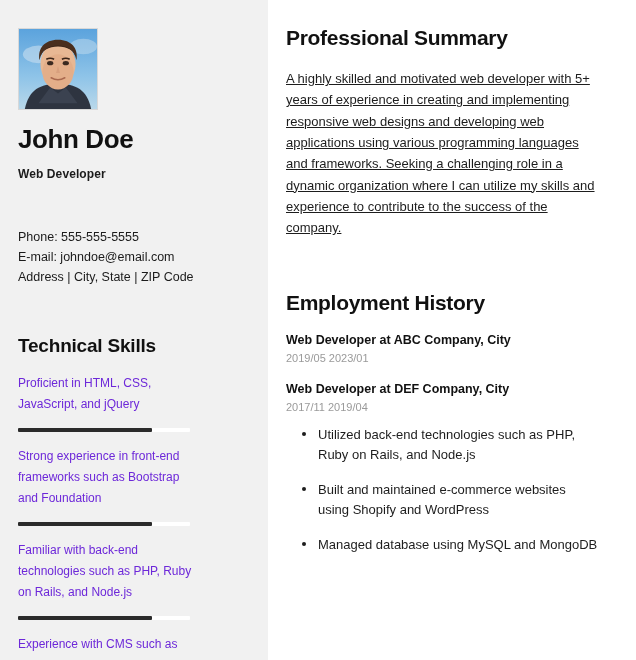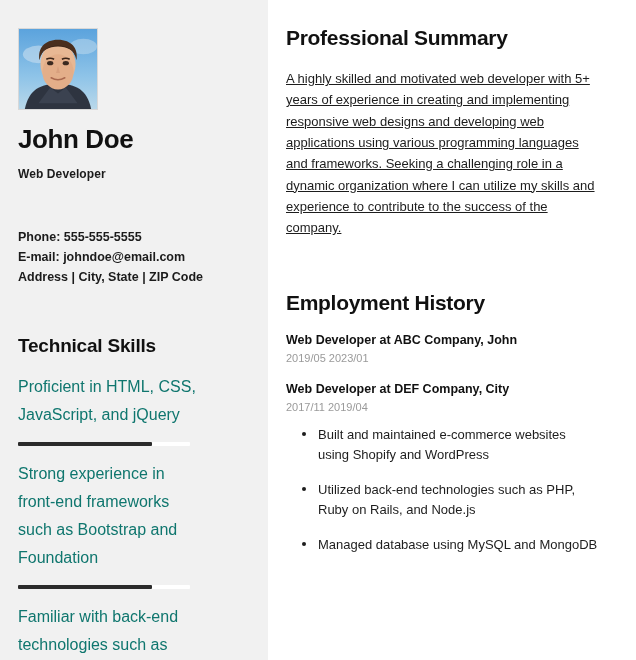--- a/index.html
+++ b/index.html
@@ -45,35 +45,35 @@
     margin-top:13px;
     letter-spacing:0.1px;
   }
 
   .contact-block {
     margin-top:46px;
     font-size:12.5px;
     color:#1b1b1b;
     line-height:1.62;
   }
-  .contact-line { white-space:pre-wrap;font-weight:bold; }
+  .contact-line { white-space:pre-wrap; }
 
   .section-title-side {
     font-size:19px;
     font-weight:bold;
     color:#111111;
     letter-spacing:-0.2px;
     margin-top:48px;
     margin-bottom:16px;
   }
 
   .skill-item { margin-bottom:2px; }
   .skill-text {
-    font-size:16px;
-    color:#0f766e;
+    font-size:12px;
+    color:#6d28d9;
     line-height:1.75;
     max-width:182px;
   }
   .skill-bar {
     position:relative;
     height:4px;
     width:172px;
     margin-top:13px;
     margin-bottom:14px;
     background:#ffffff;
@@ -196,48 +196,48 @@
     </div>
 
     <div class="skill-item">
       <div class="skill-text">Strong experience in front-end frameworks such as Bootstrap and Foundation</div>
       <div class="skill-bar">
         <div class="fill" style="width: 78%;"></div>
       </div>
     </div>
 
     <div class="skill-item">
-      <div class="skill-text">Familiar with back-end technologies such as PHP, John on Rails, and Node.js</div>
+      <div class="skill-text">Familiar with back-end technologies such as PHP, Ruby on Rails, and Node.js</div>
       <div class="skill-bar">
         <div class="fill" style="width: 78%;"></div>
       </div>
     </div>
 
     <div class="skill-item">
       <div class="skill-text">Experience with CMS such as</div>
     </div>
 
   </aside>
 
   <main class="main">
 
     <h2 class="section-title-main">Professional Summary</h2>
     <p class="summary-text">A highly skilled and motivated web developer with 5+ years of experience in creating and implementing responsive web designs and developing web applications using various programming languages and frameworks. Seeking a challenging role in a dynamic organization where I can utilize my skills and experience to contribute to the success of the company.</p>
 
     <h2 class="section-title-main employment-head">Employment History</h2>
 
     <div class="job">
-      <div class="job-title">Web Developer at ABC Company, John</div>
+      <div class="job-title">Web Developer at ABC Company, City</div>
       <div class="job-dates">2019/05 2023/01</div>
     </div>
 
     <div class="job">
       <div class="job-title">Web Developer at DEF Company, City</div>
       <div class="job-dates">2017/11 2019/04</div>
       <ul class="job-bullets">
+        <li>Utilized back-end technologies such as PHP, Ruby on Rails, and Node.js</li>
         <li>Built and maintained e-commerce websites using Shopify and WordPress</li>
-        <li>Utilized back-end technologies such as PHP, Ruby on Rails, and Node.js</li>
         <li>Managed database using MySQL and MongoDB</li>
       </ul>
     </div>
 
   </main>
 </div>
 
 </body></html>

